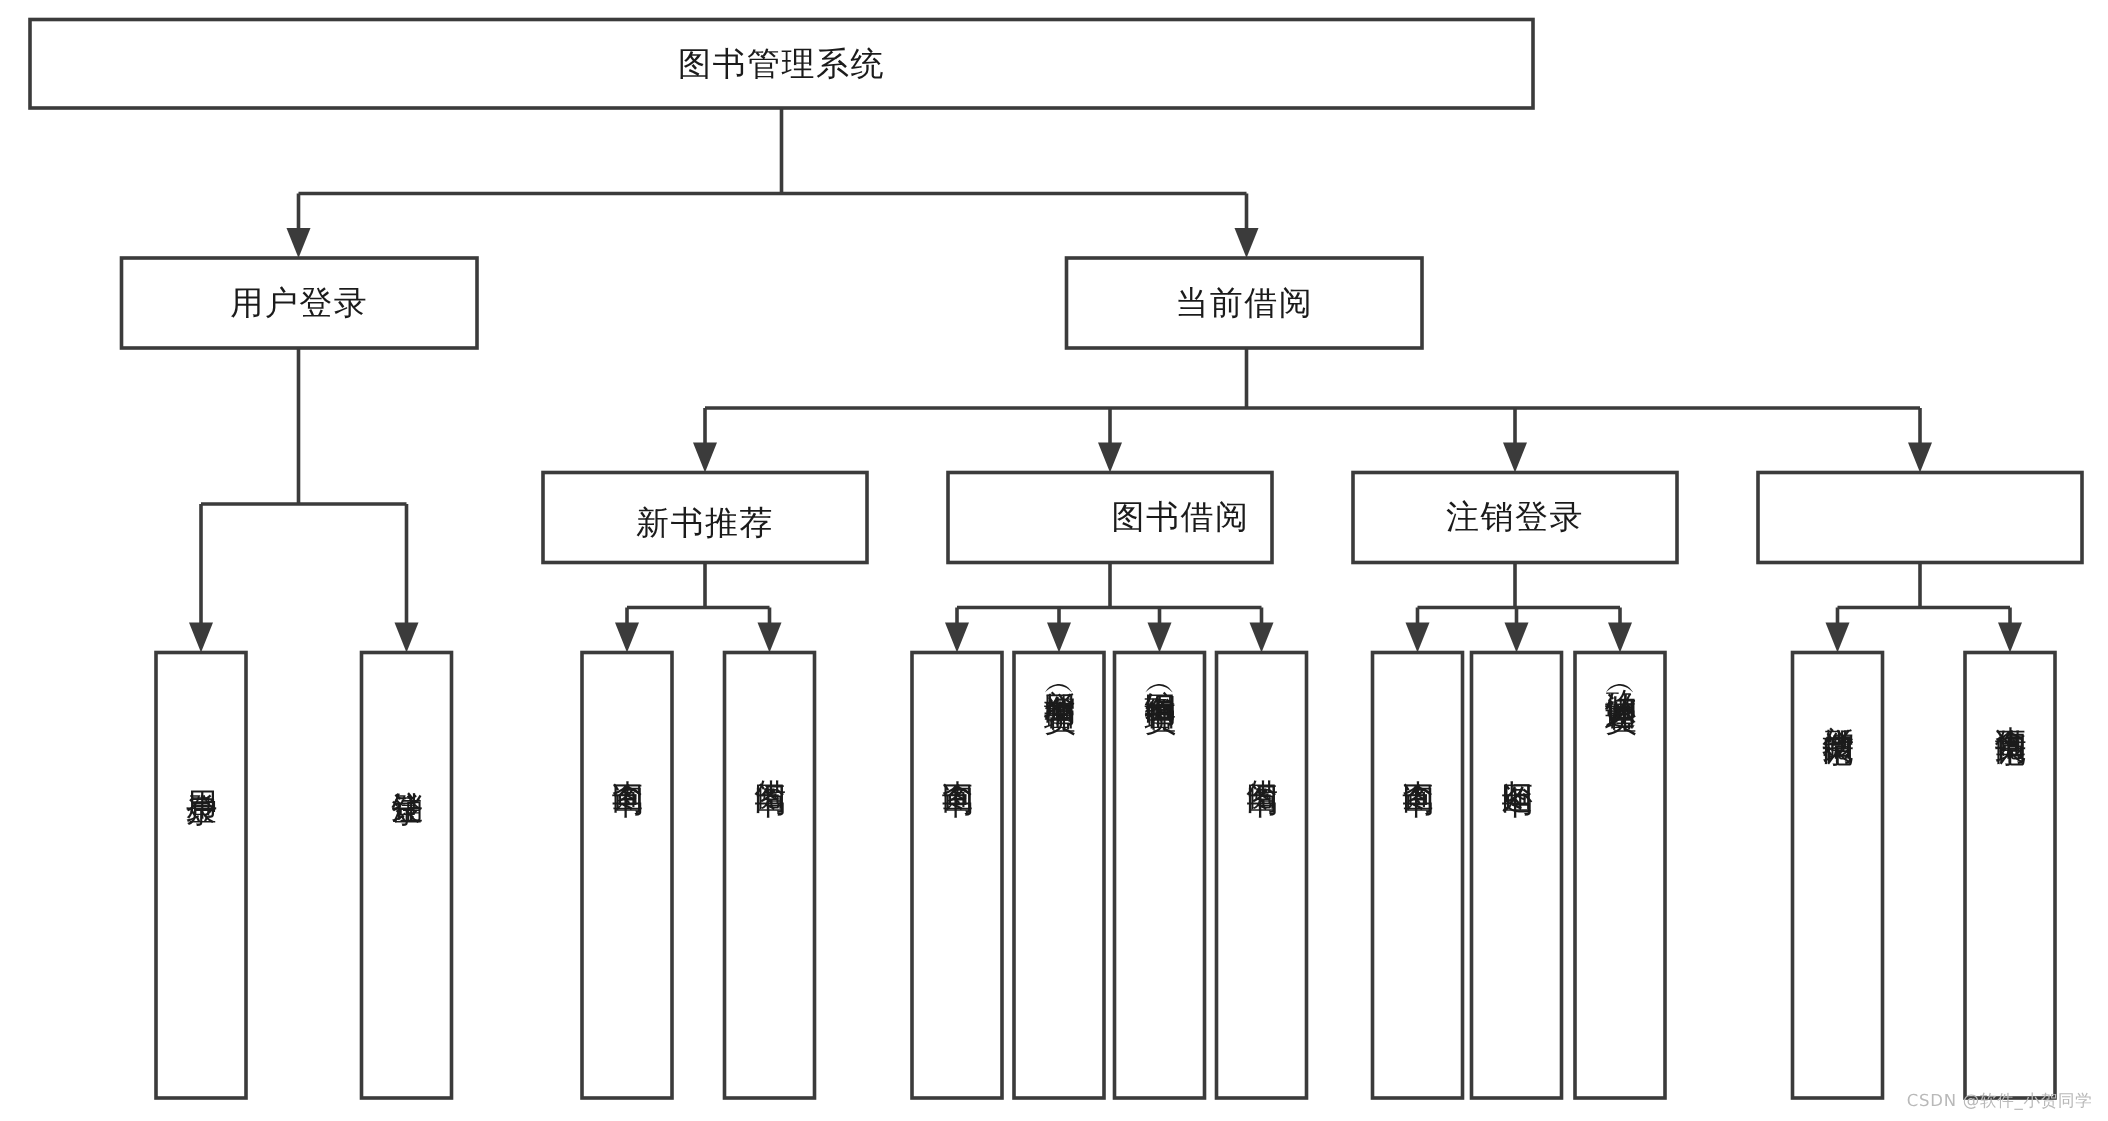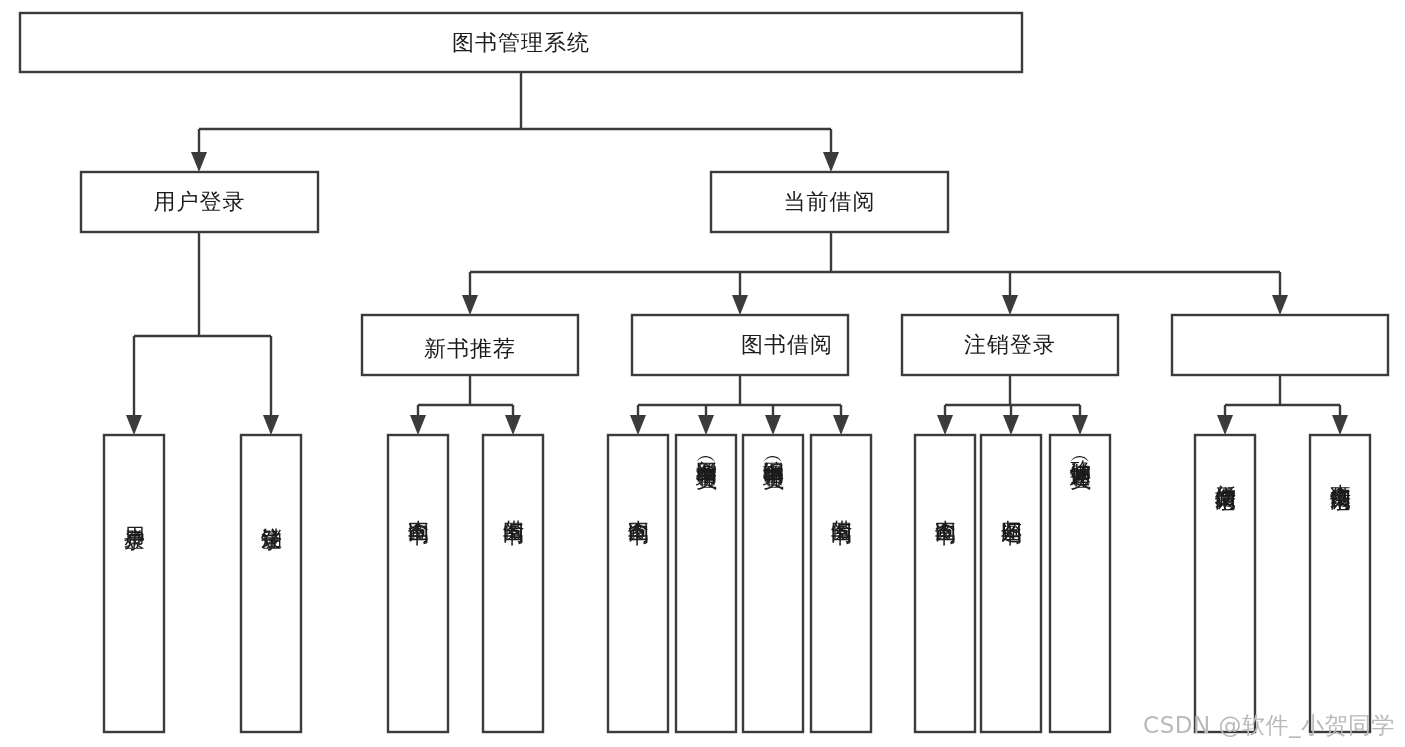--- a/index.html
+++ b/index.html
@@ -68,21 +68,21 @@
     font-size: 22px;
     color: #1b1b1b;
     white-space: nowrap;
     letter-spacing: 1px;
   }
   #watermark {
     position: absolute;
     right: 10px;
     bottom: 6px;
     font-family: "DejaVu Sans", "Liberation Sans", sans-serif;
-    font-size: 23px;
+    font-size: 11px;
     color: #b9b9b9;
     white-space: nowrap;
     letter-spacing: 0.5px;
   }
 </style>
 </head>
 <body>
 
 <div id="diagram-root">
 

